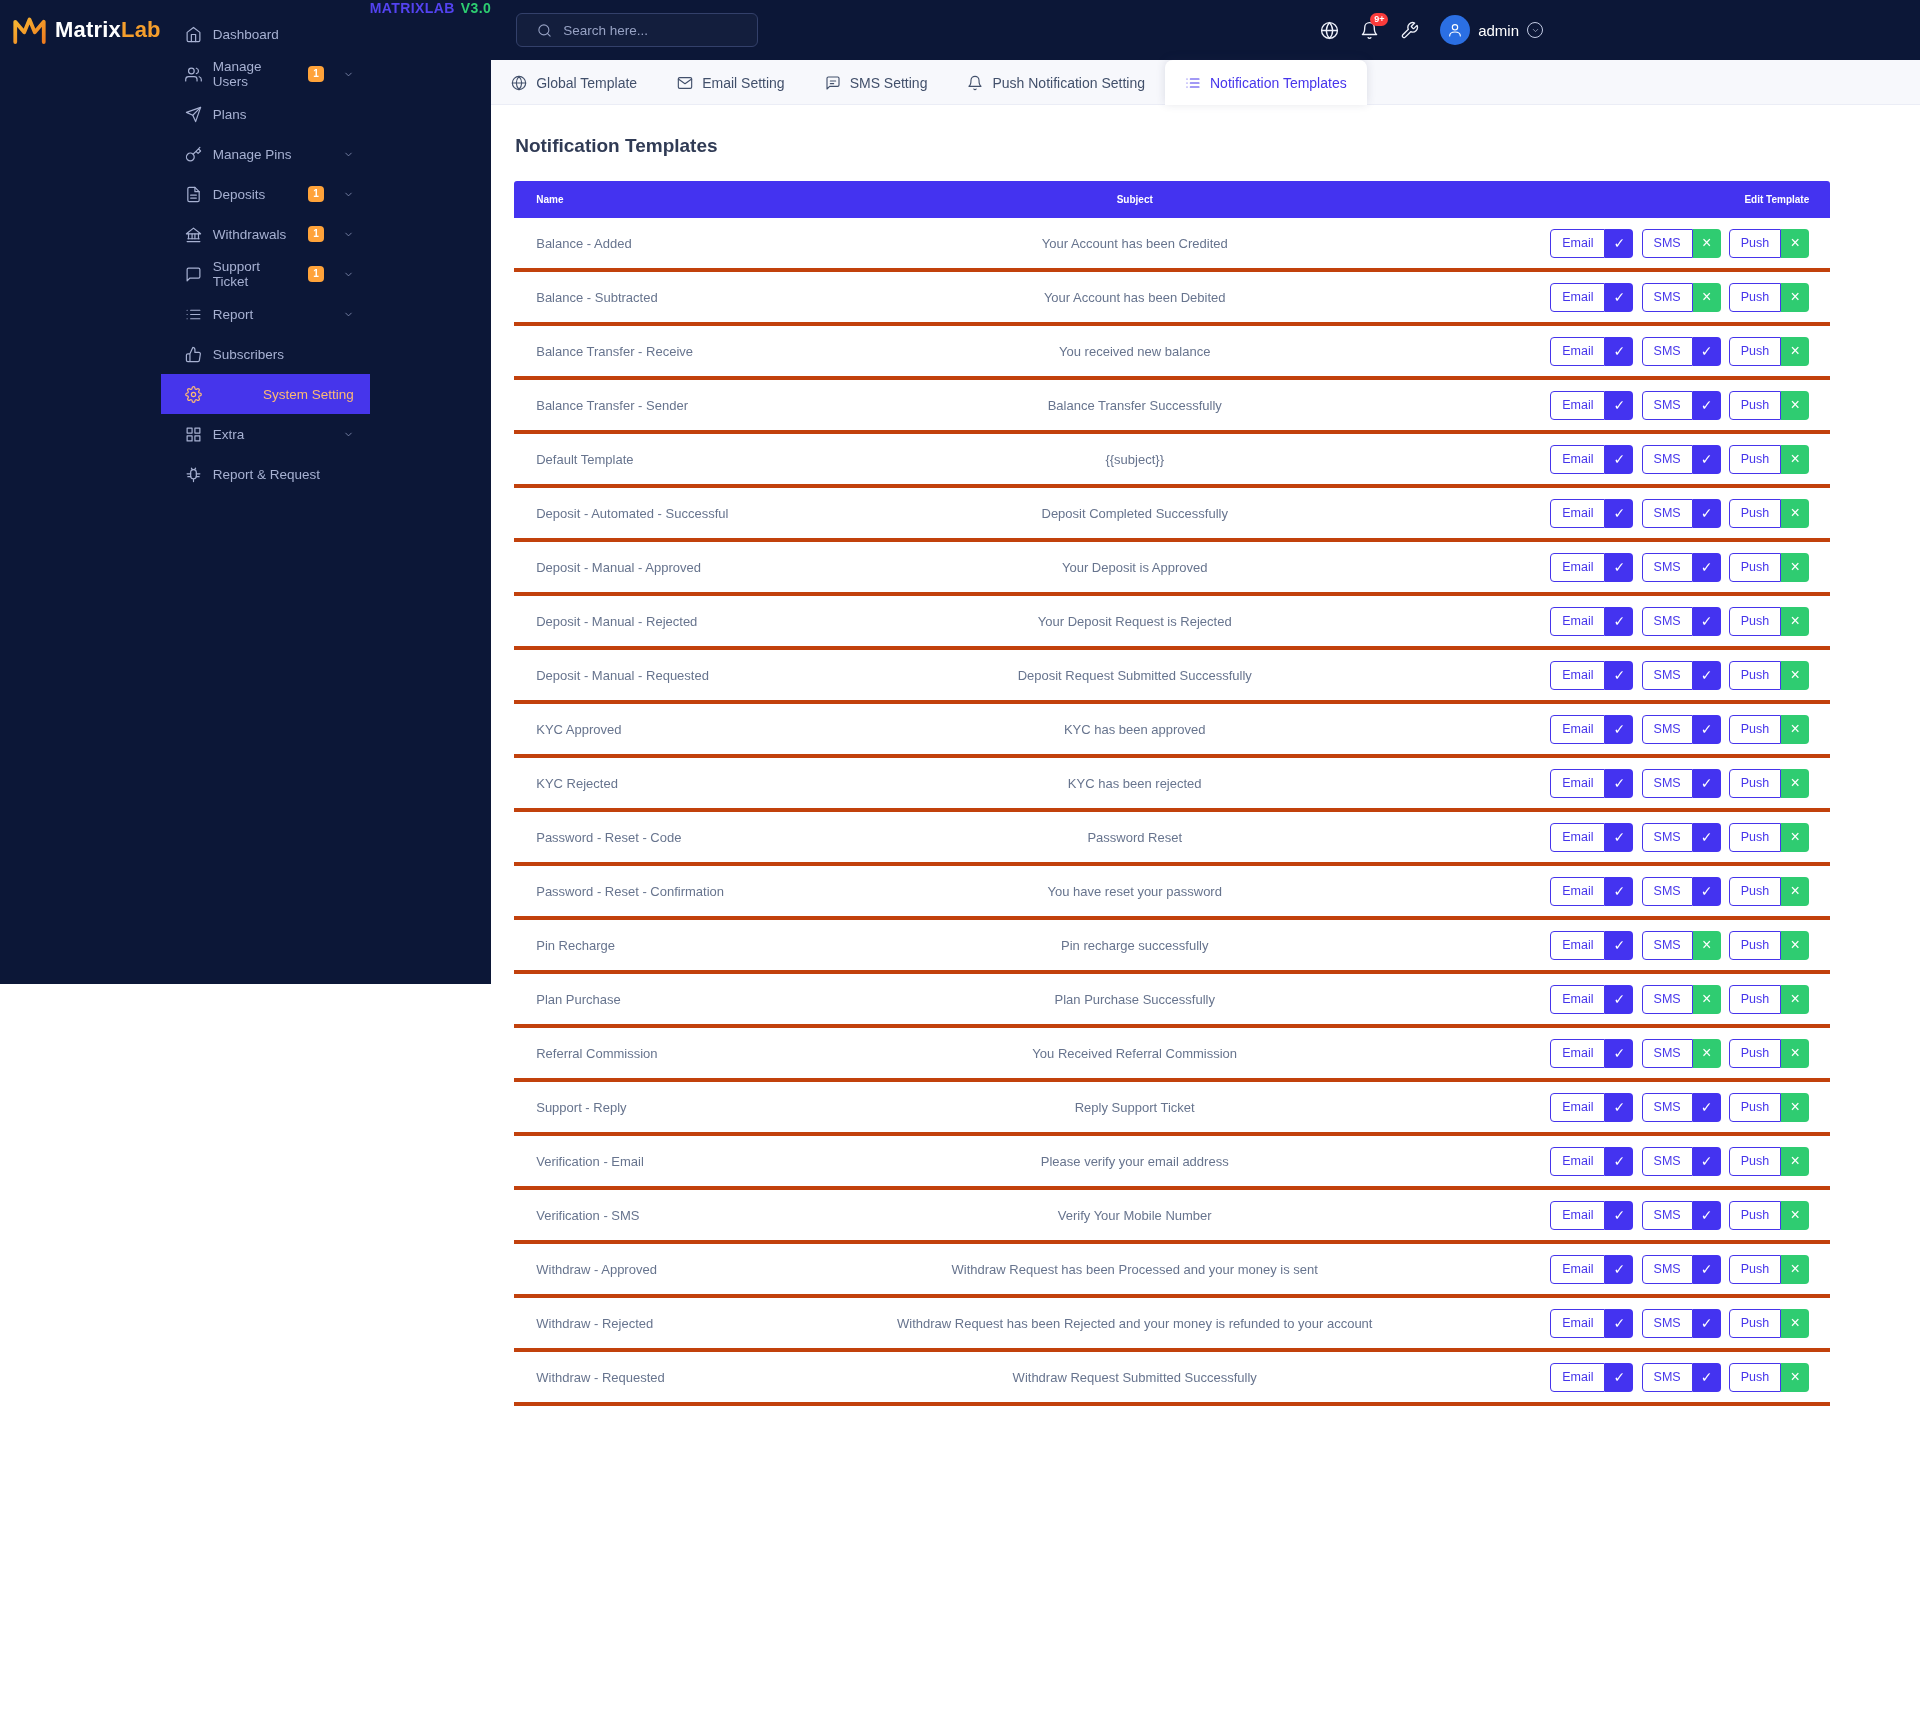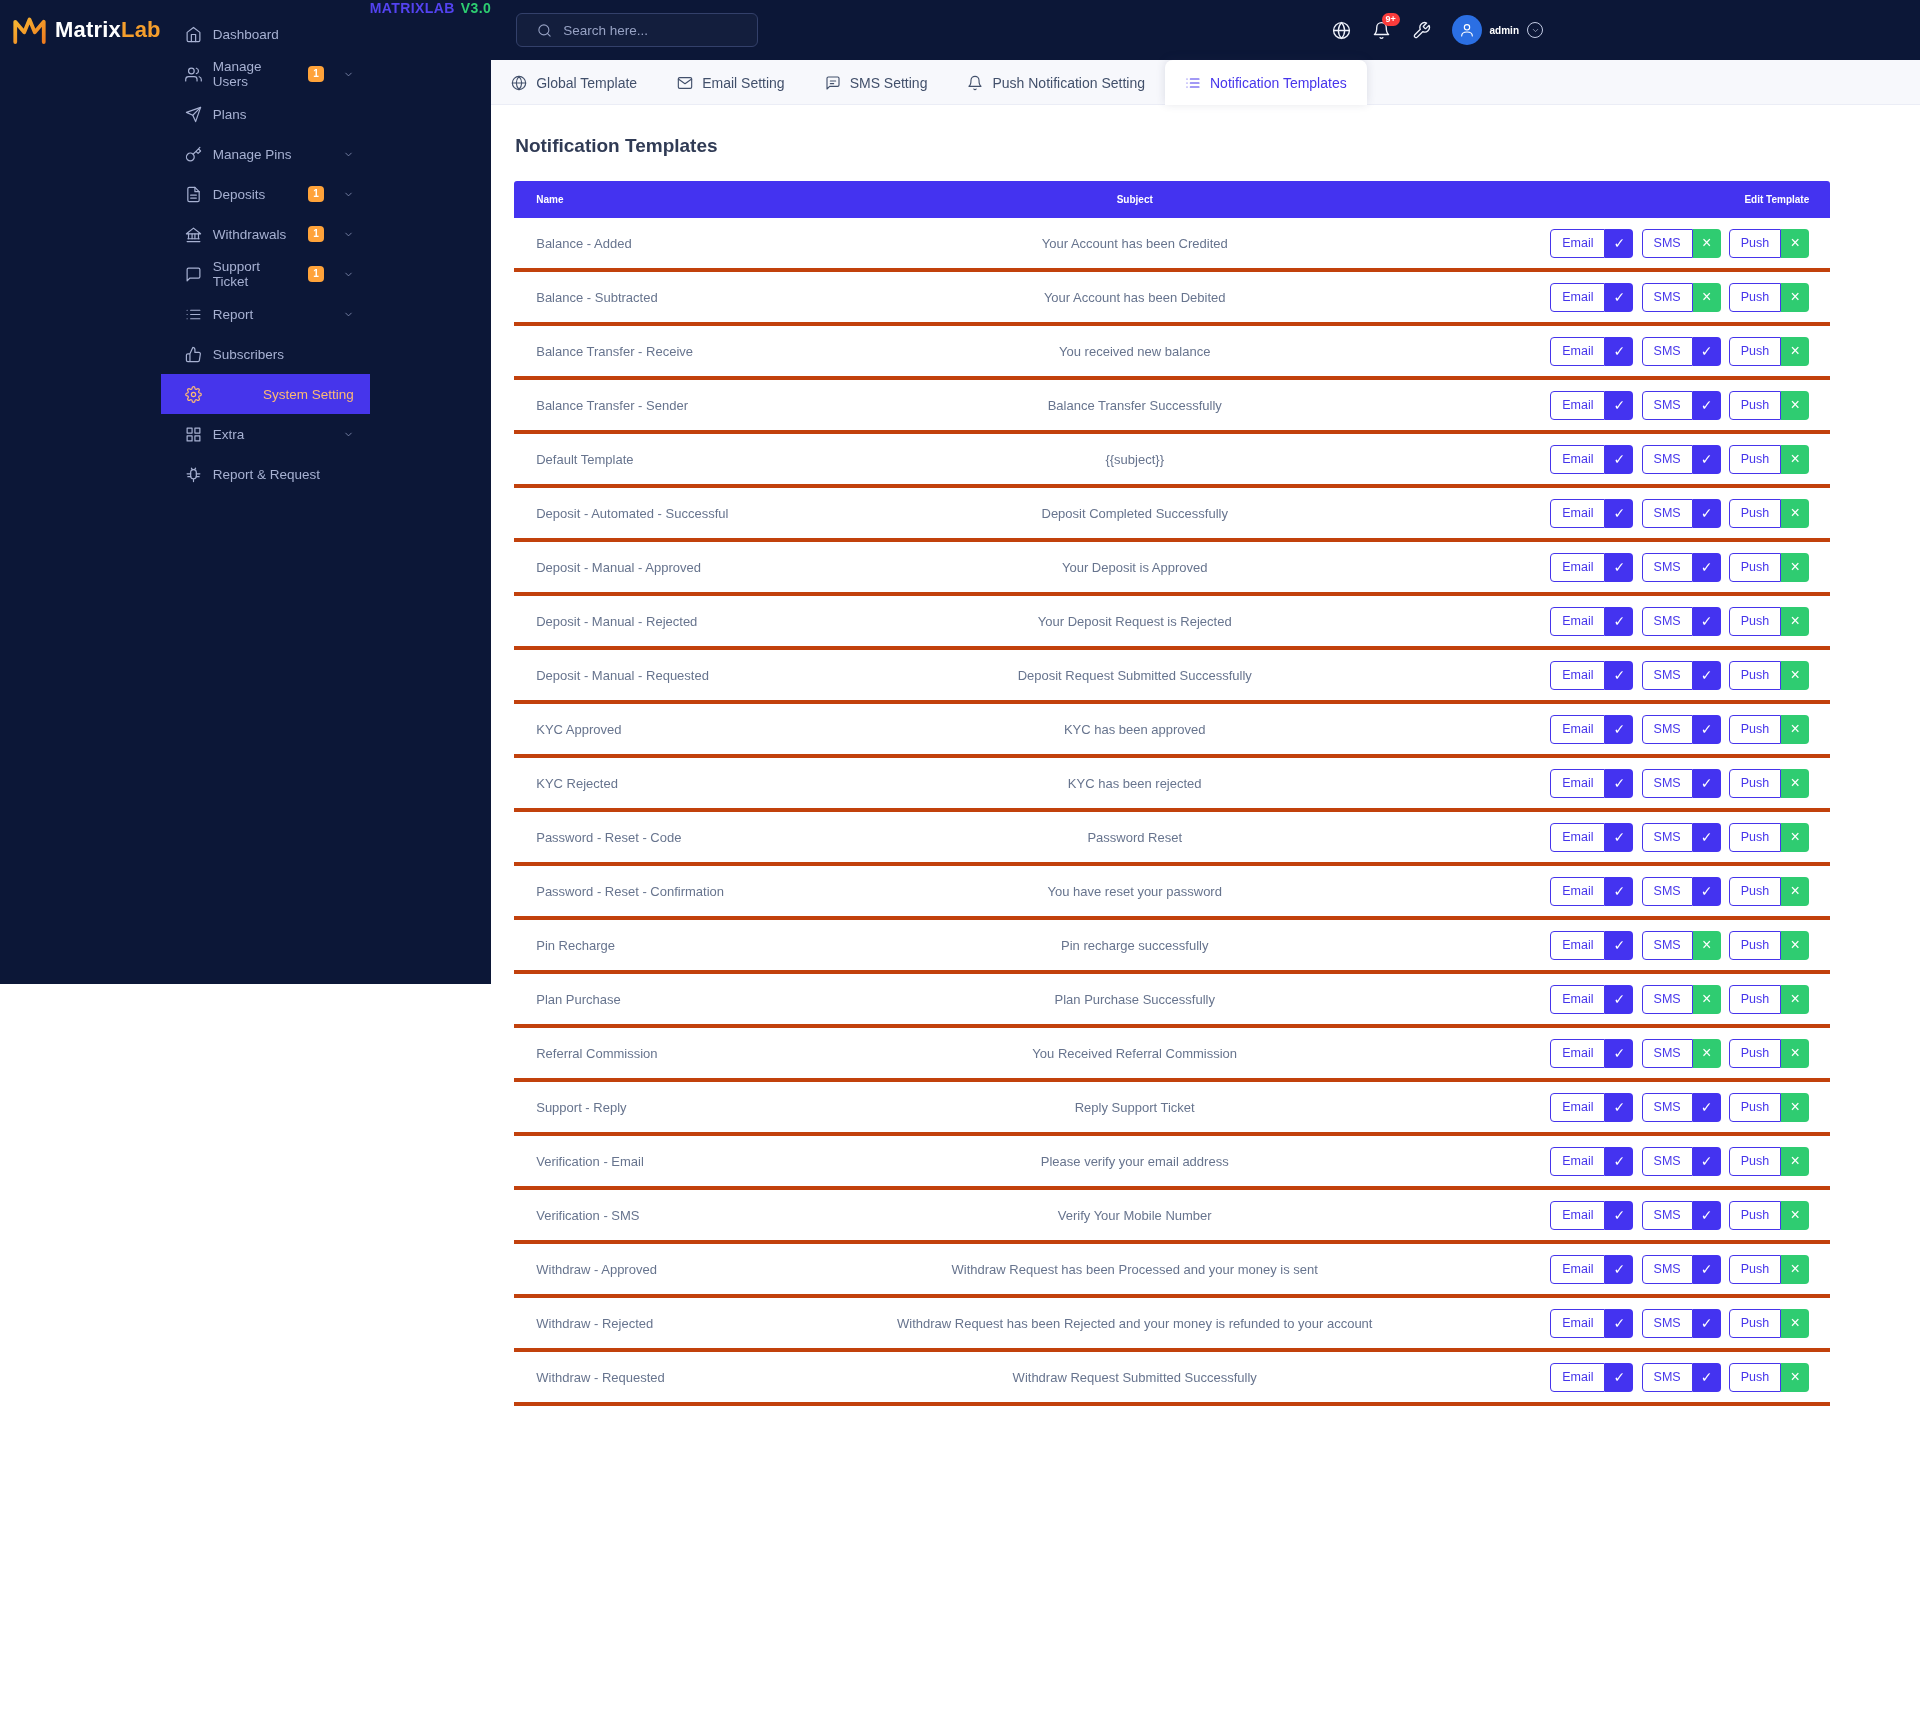--- a/index.html
+++ b/index.html
@@ -37,21 +37,21 @@
   .search svg{width:15px;height:15px;}
   .search input{flex:1;min-width:0;background:transparent;border:0;outline:0;color:#dfe4f5;font-size:13.5px;font-family:inherit;}
   .search input::placeholder{color:#97a2c4;}
   .top-right{display:flex;align-items:center;gap:21px;}
   .ticon{position:relative;color:#eef1fa;display:flex;cursor:pointer;}
   .ticon svg{width:19px;height:19px;}
   .noti-badge{position:absolute;top:-8px;left:10px;background:#fb3b3b;color:#fff;font-size:9px;font-weight:bold;border-radius:8px;padding:2px 4px;line-height:1;}
   .user{display:flex;align-items:center;gap:8px;cursor:pointer;}
   .avatar{width:30px;height:30px;border-radius:50%;background:#2b6fe3;color:#fff;display:flex;align-items:center;justify-content:center;}
   .avatar svg{width:16px;height:16px;}
-  .uname{color:#fff;font-size:10px;font-weight:bold;}
+  .uname{color:#fff;font-size:15px;font-weight:normal;}
   .uchev{width:16px;height:16px;border:1.5px solid #c3cbe4;border-radius:50%;color:#c3cbe4;display:flex;align-items:center;justify-content:center;}
   .uchev svg{width:9px;height:9px;}
 
   
   .tabbar{height:45px;background:#f7f8fc;display:flex;box-shadow:inset 0 -1px 0 #ebedf6;}
   .tab{display:flex;align-items:center;gap:9px;padding:0 20px;font-size:14px;color:#42506b;cursor:pointer;}
   .tab svg{width:16px;height:16px;}
   .tab.active{background:#fff;color:#4635eb;border-radius:8px 8px 0 0;box-shadow:0 -1px 10px rgba(44,48,94,.14);position:relative;z-index:1;}
 
   

